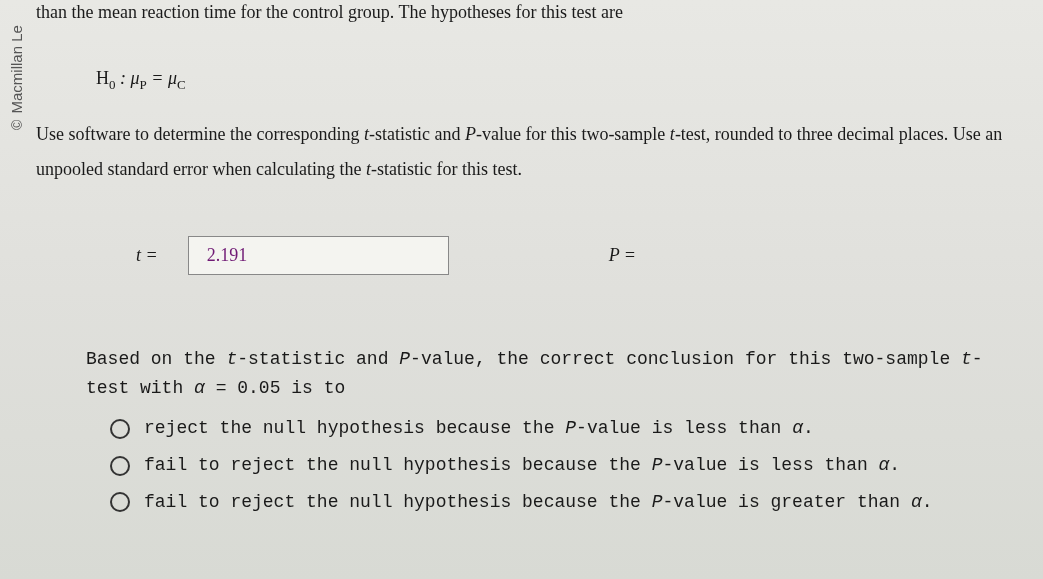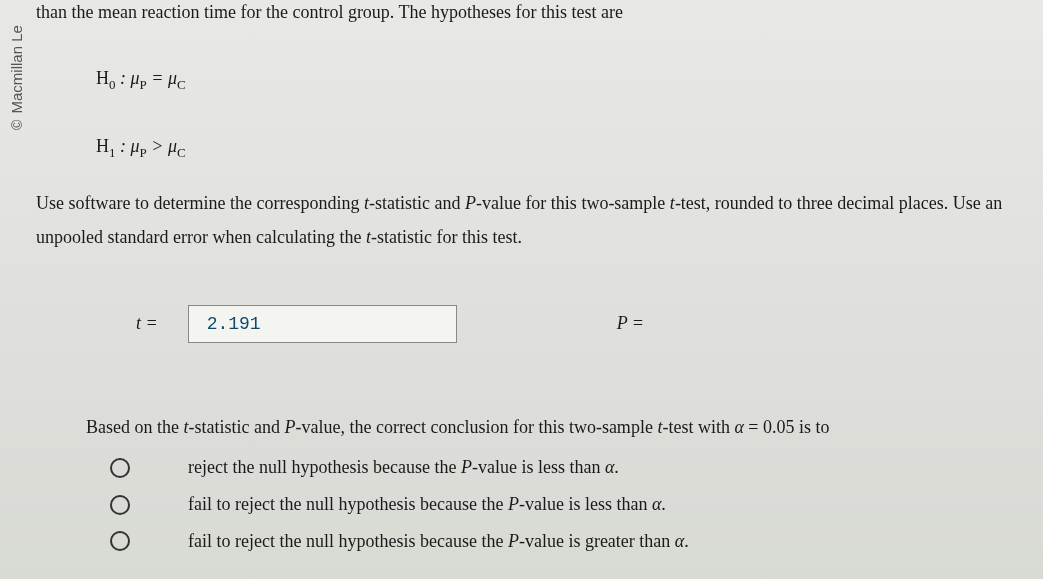--- a/index.html
+++ b/index.html
@@ -74,41 +74,41 @@
     .answer-label {
       font-style: italic;
       font-size: 18px;
       margin-right: 10px;
     }
     .answer-box {
       border: 1px solid #888;
       background: #f4f4f0;
       padding: 8px 18px;
       font-size: 18px;
-      font-family: Liberation Mono, monospace;
+      font-family: Liberation Serif, serif;
       min-width: 90px;
       text-align: left;
-      color: #0c4a6e;
+      color: #701a75;
     }
     .p-label {
       margin-left: 140px;
     }
     .conclusion-section {
       padding-left: 50px;
+      font-family: Liberation Mono, monospace;
     }
     .conclusion-intro {
       line-height: 1.6;
       margin-bottom: 12px;
     }
     .option-row {
       display: flex;
       align-items: center;
       margin: 8px 0;
       margin-left: 24px;
-      gap: 44px;
     }
     .radio-circle {
       width: 20px;
       height: 20px;
       border: 2px solid #333;
       border-radius: 50%;
       margin-right: 14px;
       flex-shrink: 0;
       background: transparent;
       cursor: pointer;
@@ -128,23 +128,20 @@
   <span>Macmillan Le</span>
 </div>
 
 <div class="content">
 
   <p class="intro-text cutoff-text">than the mean reaction time for the control group. The hypotheses for this test are</p>
 
   <div class="hypotheses">
     <span class="hypothesis-line">
       <span class="normal">H</span><span class="sub">0</span> : <span>μ</span><span class="sub">P</span> = <span>μ</span><span class="sub">C</span>
-    </span>
-    <span class="hypothesis-line">
-      <span class="normal">H</span><span class="sub">1</span> : <span>μ</span><span class="sub">P</span> &gt; <span>μ</span><span class="sub">C</span>
     </span>
   </div>
 
   <p class="para2">
     Use software to determine the corresponding <span class="italic-var">t</span>-statistic and <span class="italic-var">P</span>-value for this two-sample <span class="italic-var">t</span>-test, rounded to three decimal places. Use an unpooled standard error when calculating the <span class="italic-var">t</span>-statistic for this test.
   </p>
 
   <div class="answer-row">
     <span class="answer-label">t =</span>
     <input class="answer-box" value="2.191" style="">

